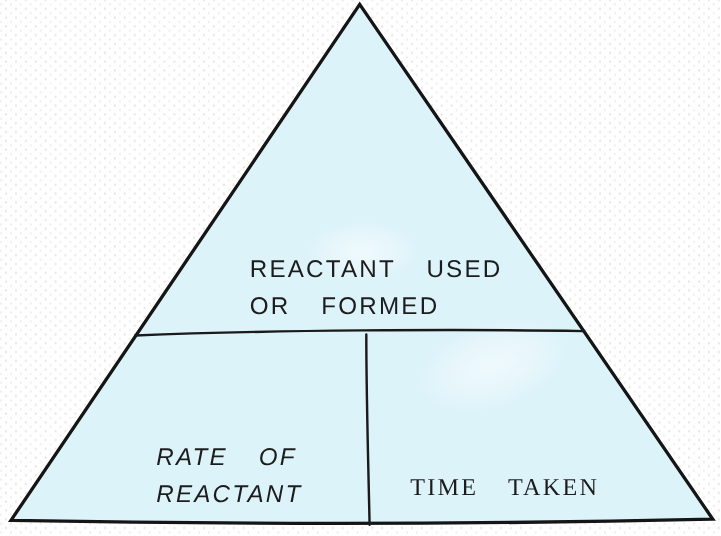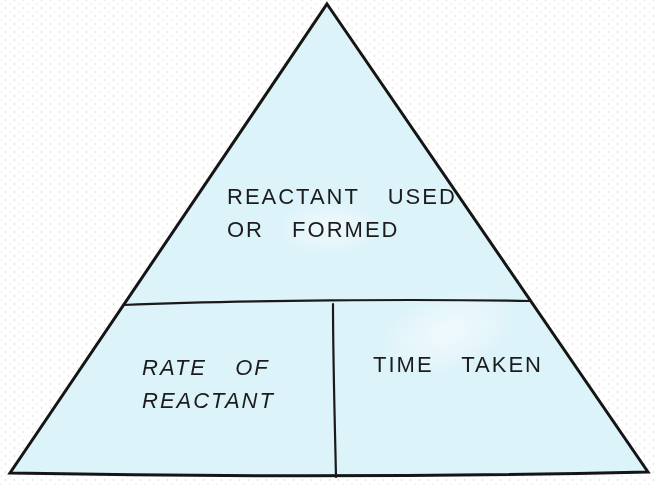--- a/index.html
+++ b/index.html
@@ -45,24 +45,25 @@
     stroke-linecap: round;
   }
   .cell-label {
     position: absolute;
     color: #1c1c1c;
     font-size: 22px;
     line-height: 33px;
     letter-spacing: 2px;
     word-spacing: 20px;
     white-space: nowrap;
+    margin-top: 48px;
   }
   .label-top    { left: 227px; top: 180px; }
   .label-left   { left: 142px; top: 351px; font-style: italic; }
-  .label-right  { left: 373px; top: 348px; }
+  .label-right  { left: 373px; top: 378px; font-family: Liberation Serif, serif; }
 </style>
 </head>
 <body>
 
 <div class="canvas">
 
   <svg class="diagram-svg" viewBox="0 0 655 487">
     <defs>
       <radialGradient id="hl" cx="50%" cy="50%" r="50%">
         <stop offset="0%" stop-color="#ffffff" stop-opacity="0.55"></stop>

